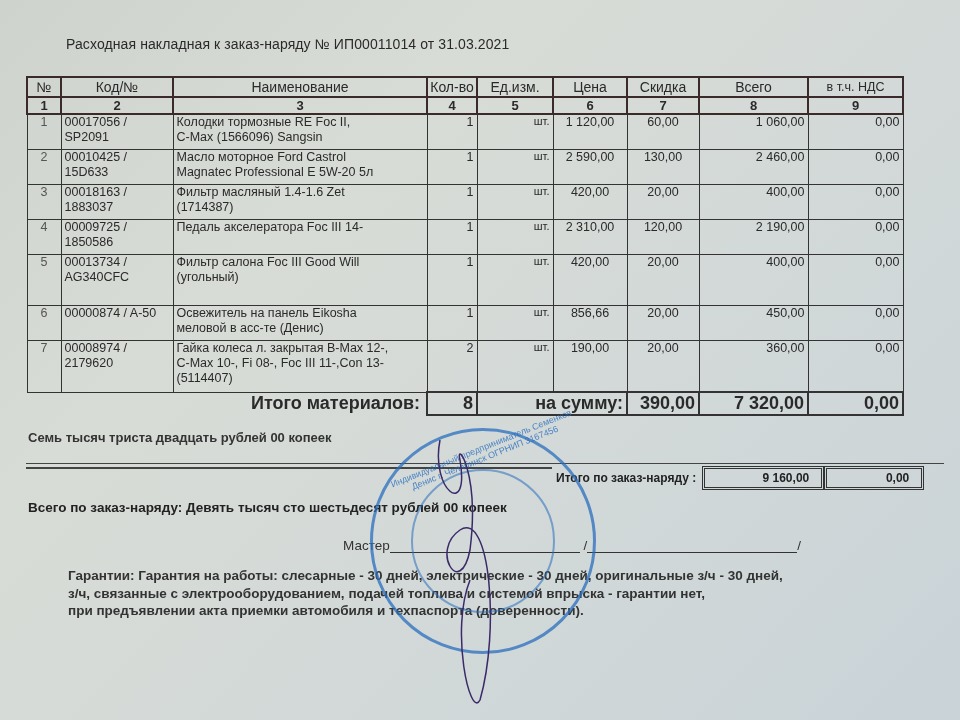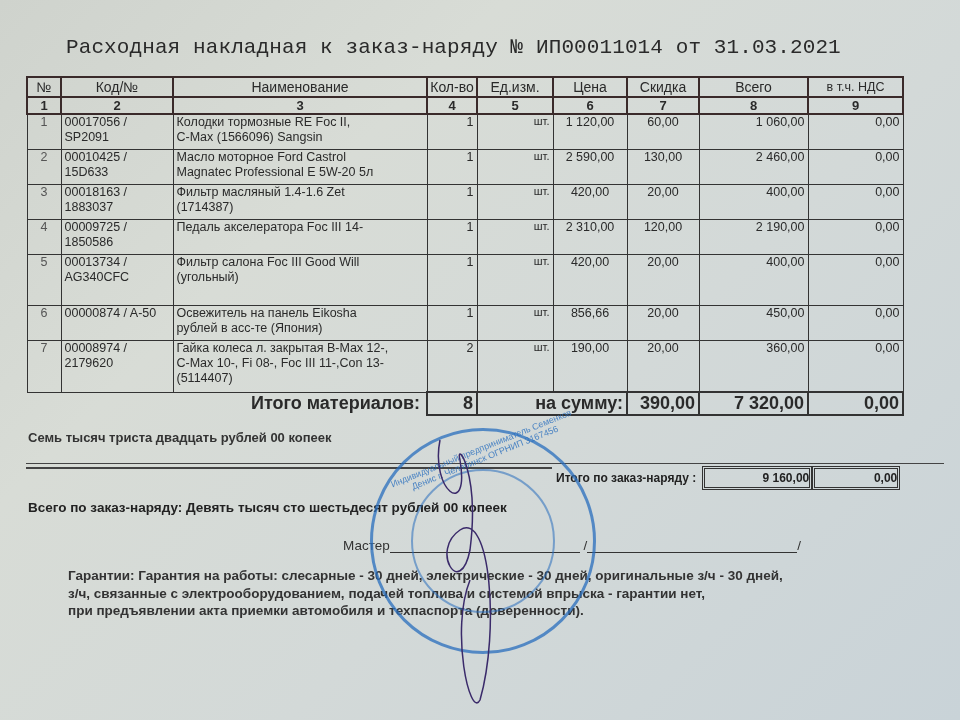--- a/index.html
+++ b/index.html
@@ -2,23 +2,22 @@
 <html><head>
 <meta charset="utf-8">
 <style>
   html, body { margin:0; padding:0; }
   body {
     width:960px; height:720px; overflow:hidden; position:relative;
     background: linear-gradient(135deg, #cfd3cd 0%, #d8dcd6 30%, #d3d9d8 60%, #c9d3d8 100%);
     font-family: "Liberation Sans", sans-serif; color:#222;
   }
   .title {
-    position:absolute; left:66px; top:36px; font-size:21px; color:#2a2a2a;
+    position:absolute; left:66px; top:36px; font-size:14px; color:#2a2a2a;
     letter-spacing:0.1px;
-    font-family:Liberation Mono, monospace;
   }
   table.main {
     position:absolute; left:26px; top:76px; border-collapse:collapse;
     font-size:12.5px; color:#2a2a2a;
   }
   table.main td, table.main th { border:1px solid #333; padding:0 3px; vertical-align:top; }
   table.main th { font-weight:normal; font-size:14px; height:18px; text-align:center; vertical-align:middle; border:2px solid #3a2a2a; padding:0; }
   table.main tr.num th { font-weight:bold; font-size:13px; height:14px; }
   td.c-no { width:26px; text-align:center; color:#555; }
   td.c-code { width:104px; line-height:15px; }
@@ -29,21 +28,21 @@
   td.c-disc { width:64px; text-align:center; }
   td.c-total { width:101px; text-align:right; }
   td.c-vat { width:88px; text-align:right; }
   tr.totals td { font-weight:bold; font-size:18px; height:18px; vertical-align:middle; border:2px solid #333; }
   tr.totals td.label { border:none; border-right:2px solid #333; text-align:right; padding-right:6px; }
   .words1 { position:absolute; left:28px; top:430px; font-size:13px; color:#333;font-weight:bold; }
   .dbl-line { position:absolute; left:26px; top:463px; width:918px; border-top:1px solid #444; }
   .dbl-line2 { position:absolute; left:26px; top:467px; width:526px; border-top:2px solid #444; }
   .order-total { position:absolute; left:556px; top:466px; font-size:12px; font-weight:bold; display:flex; align-items:center; }
   .order-total .lbl { margin-right:6px; }
-  .box { border:3px double #333; height:18px; display:flex; align-items:center; justify-content:flex-end; padding-right:0; font-weight:bold; }
+  .box { border:3px double #333; height:18px; display:flex; align-items:center; justify-content:flex-end; padding-right:12px; font-weight:bold; }
   .words2 { position:absolute; left:28px; top:500px; font-size:13.5px; font-weight:bold; color:#222; }
   .master { position:absolute; left:343px; top:538px; font-size:13.5px; color:#333; }
   .master .line { display:inline-block; border-bottom:1px solid #333; vertical-align:bottom; height:14px; }
   .warranty { position:absolute; left:68px; top:567px; width:800px; font-size:13.5px; line-height:17.5px; color:#333;font-weight:bold; }
   .stamp { position:absolute; left:370px; top:428px; width:220px; height:220px; border-radius:50%;
     border:3px solid rgba(40,110,190,0.75); pointer-events:none; }
   .stamp .inner { position:absolute; left:38px; top:38px; width:140px; height:140px; border-radius:50%; border:2px solid rgba(40,110,190,0.55); }
   .stamp .stxt { position:absolute; left:10px; top:12px; width:200px; text-align:center; font-size:9px; color:rgba(40,110,190,0.8); transform:rotate(-22deg); }
   .signature { position:absolute; left:410px; top:430px; pointer-events:none; }
 </style>
@@ -169,21 +168,21 @@
         <td class="c-vat" style="height: 50px;">0,00</td>
       </tr>
       <tr>
         <td class="c-no" style="height: 34px;">6</td>
         <td class="c-code" style="height: 34px;">
           <div>00000874 / A-50</div>
           <div></div>
         </td>
         <td class="c-name" style="height: 34px;">
           <div>Освежитель на панель Eikosha</div>
-          <div>рублей в асс-те (Япония)</div>
+          <div>меловой в асс-те (Денис)</div>
           <div></div>
         </td>
         <td class="c-qty" style="height: 34px;">1</td>
         <td class="c-unit" style="height: 34px;">шт.</td>
         <td class="c-price" style="height: 34px;">856,66</td>
         <td class="c-disc" style="height: 34px;">20,00</td>
         <td class="c-total" style="height: 34px;">450,00</td>
         <td class="c-vat" style="height: 34px;">0,00</td>
       </tr>
       <tr>

